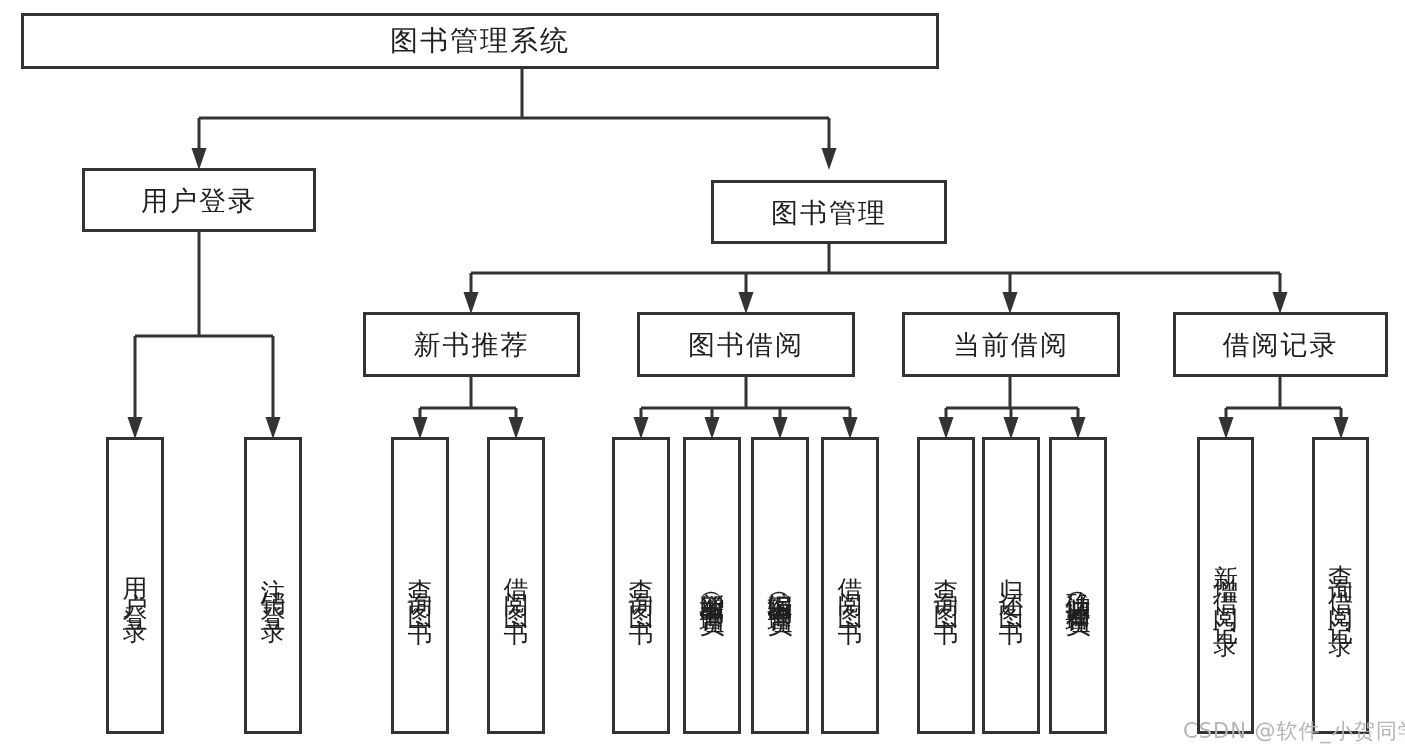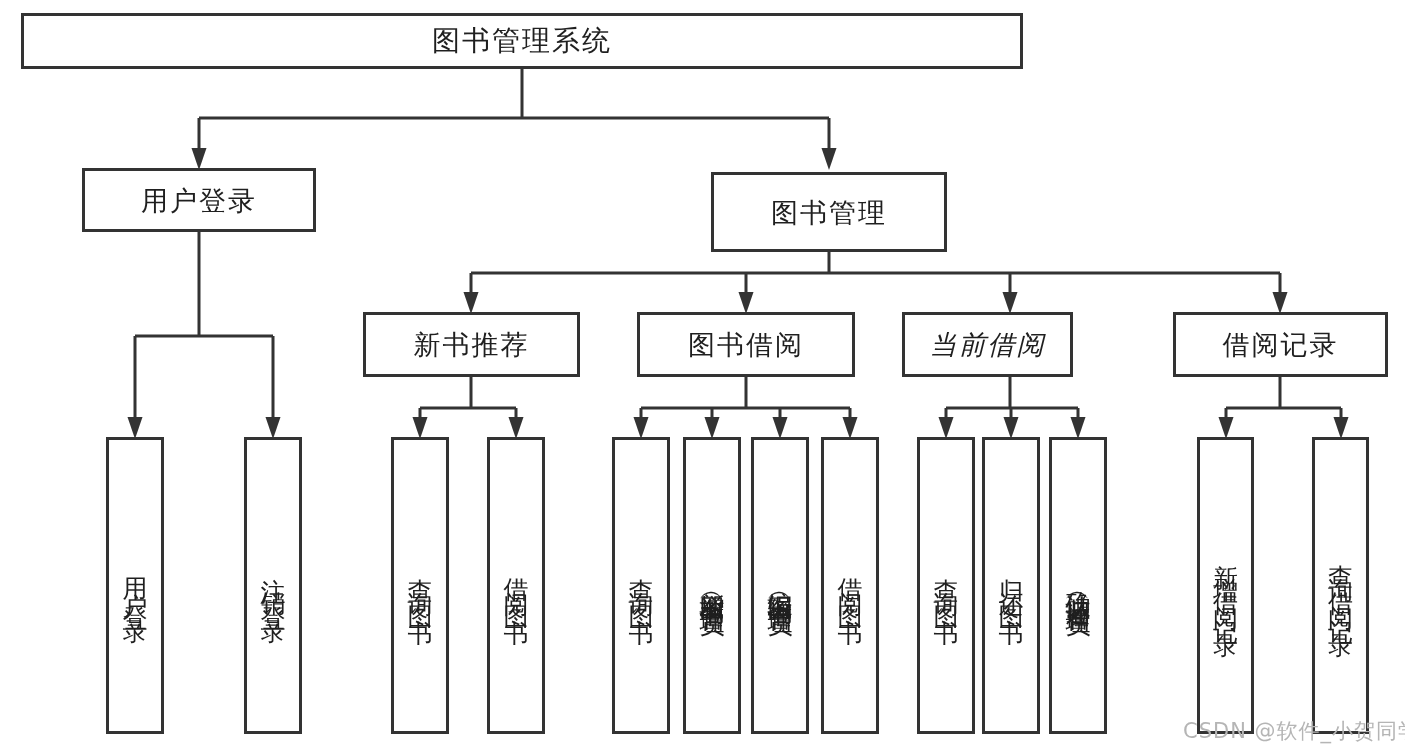--- a/index.html
+++ b/index.html
@@ -68,38 +68,38 @@
       <polygon class="carrow" points="772.5,417 787.5,417 780,439"></polygon>
       <polygon class="carrow" points="842.5,417 857.5,417 850,439"></polygon>
       <polygon class="carrow" points="938.5,417 953.5,417 946,439"></polygon>
       <polygon class="carrow" points="1003.5,417 1018.5,417 1011,439"></polygon>
       <polygon class="carrow" points="1070.5,417 1085.5,417 1078,439"></polygon>
       <polygon class="carrow" points="1218.5,417 1233.5,417 1226,439"></polygon>
       <polygon class="carrow" points="1333.5,417 1348.5,417 1341,439"></polygon>
     </g>
   </svg>
 
-  <div class="node" style="left:21px;top:13px;width:1002px;height:56px;justify-content:center;">
+  <div class="node" style="left:21px;top:13px;width:918px;height:56px;justify-content:center;">
     <span class="h-label root-label">图书管理系统</span>
   </div>
 
   <div class="node" style="left:82px;top:168px;width:234px;height:64px;">
     <span class="h-label">用户登录</span>
   </div>
-  <div class="node" style="left:711px;top:172px;width:236px;height:80px;">
+  <div class="node" style="left:711px;top:180px;width:236px;height:64px;">
     <span class="h-label">图书管理</span>
   </div>
 
   <div class="node" style="left:363px;top:312px;width:217px;height:65px;">
     <span class="h-label">新书推荐</span>
   </div>
   <div class="node" style="left:637px;top:312px;width:218px;height:65px;">
     <span class="h-label">图书借阅</span>
   </div>
-  <div class="node" style="left:902px;top:312px;width:171px;height:65px;font-style:italic;">
+  <div class="node" style="left:902px;top:312px;width:218px;height:65px;">
     <span class="h-label">当前借阅</span>
   </div>
   <div class="node" style="left:1173px;top:312px;width:215px;height:65px;text-align:right;">
     <span class="h-label">借阅记录</span>
   </div>
 
   <div class="node leaf" style="left:106px;">
     <span class="vtext" style="letter-spacing: 14px;">用户登录</span>
   </div>
   <div class="node leaf" style="left:244px;">

